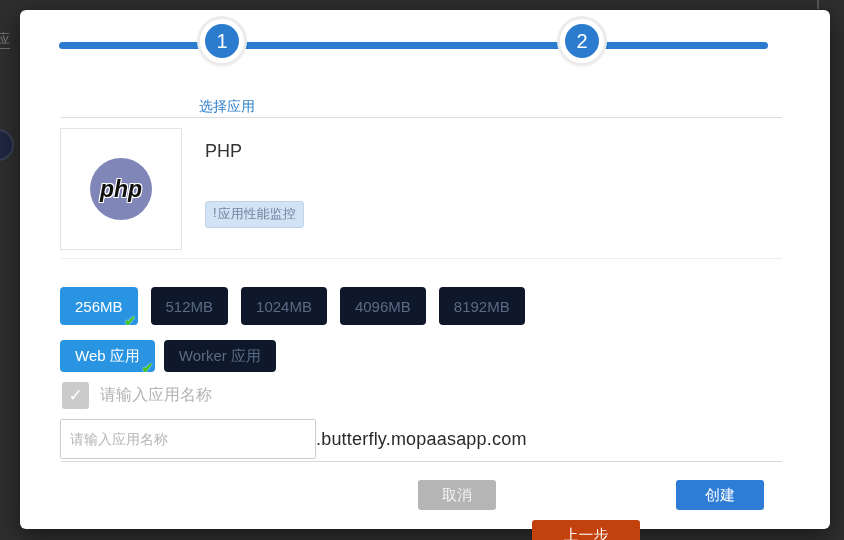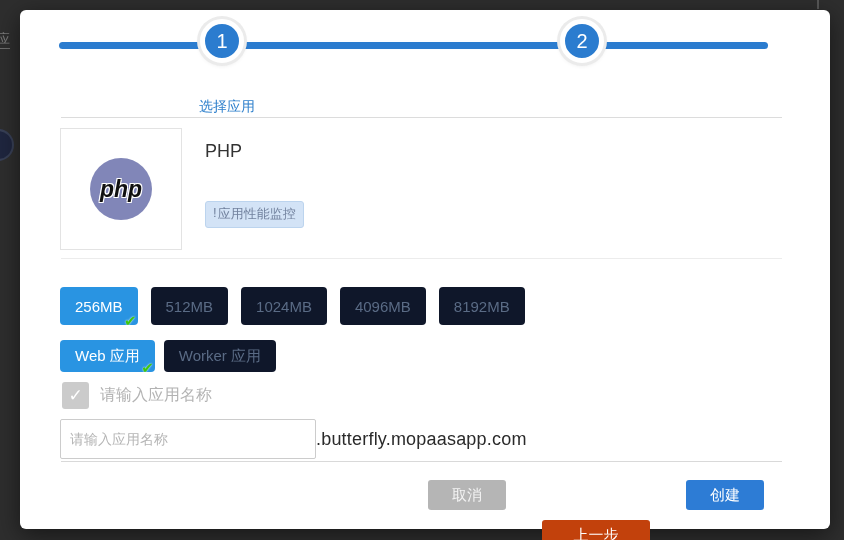--- a/index.html
+++ b/index.html
@@ -92,21 +92,21 @@
   .name-input::placeholder { color:#b5b5b5; }
   .domain-suffix { font-size:18px; color:#2a2a2a; letter-spacing:.2px; }
 
   
   .footer { position:absolute; right:66px; top:470px; display:flex; gap:36px; }
   .btn { height:30px; border:none; border-radius:3px; font-size:15px; color:#fff;
          display:flex; align-items:center; justify-content:center;
          cursor:pointer; font-family:inherit; }
   .btn.cancel { width:78px; background:#b5b5b5; color:#f4f4f4; }
   .btn.prev   { width:108px; background:#c2410c;margin-top:40px; }
-  .btn.create { width:78px; background:#2d7cd5; }
+  .btn.create { width:88px; background:#2d7cd5; }
 </style>
 </head>
 <body>
 
 <span class="bg-frag frag-topleft">应</span>
 <div class="bg-frag frag-circle"></div>
 <span class="bg-frag frag-chuang">创</span>
 <span class="bg-frag frag-two">2</span>
 <div class="bg-frag frag-vline"></div>
 

